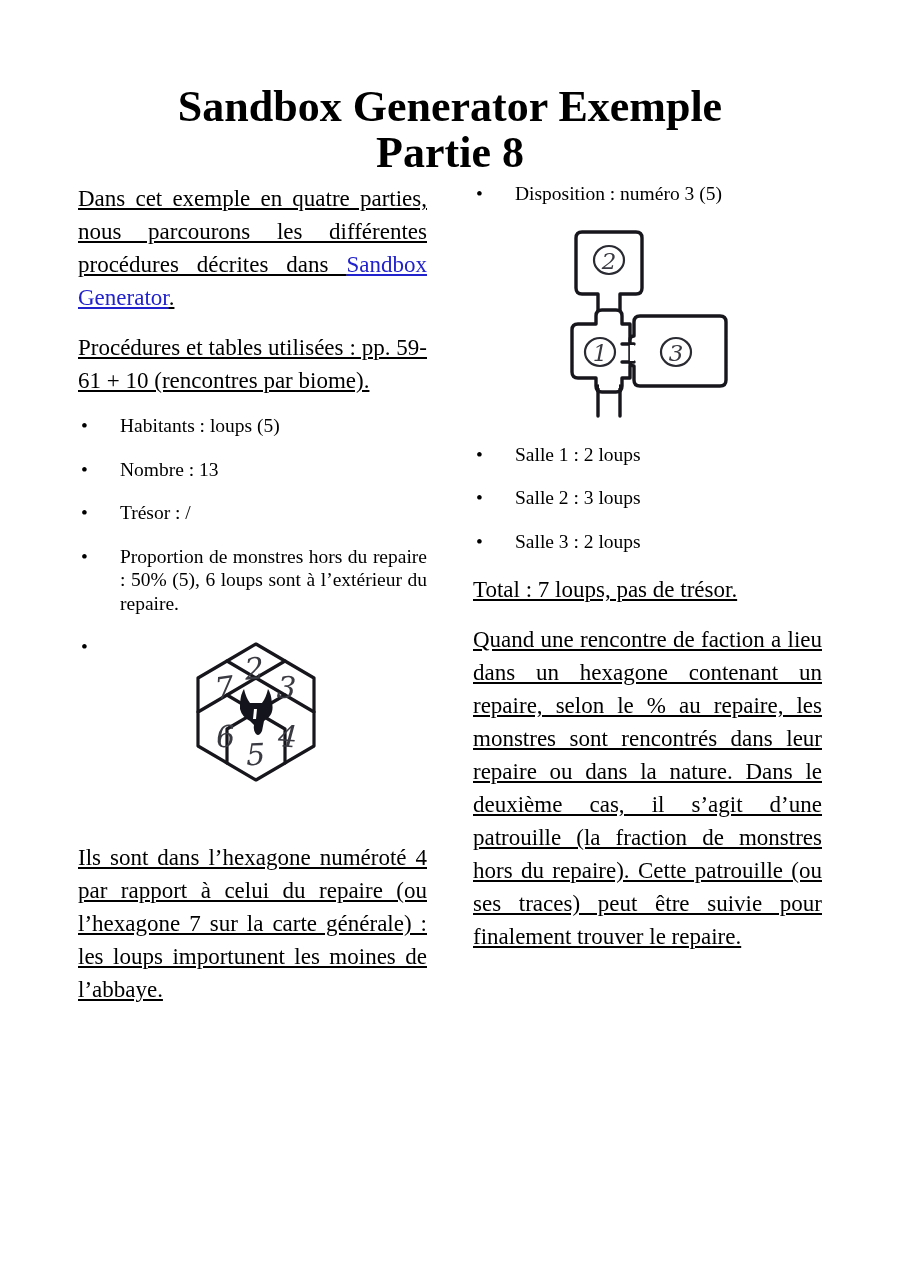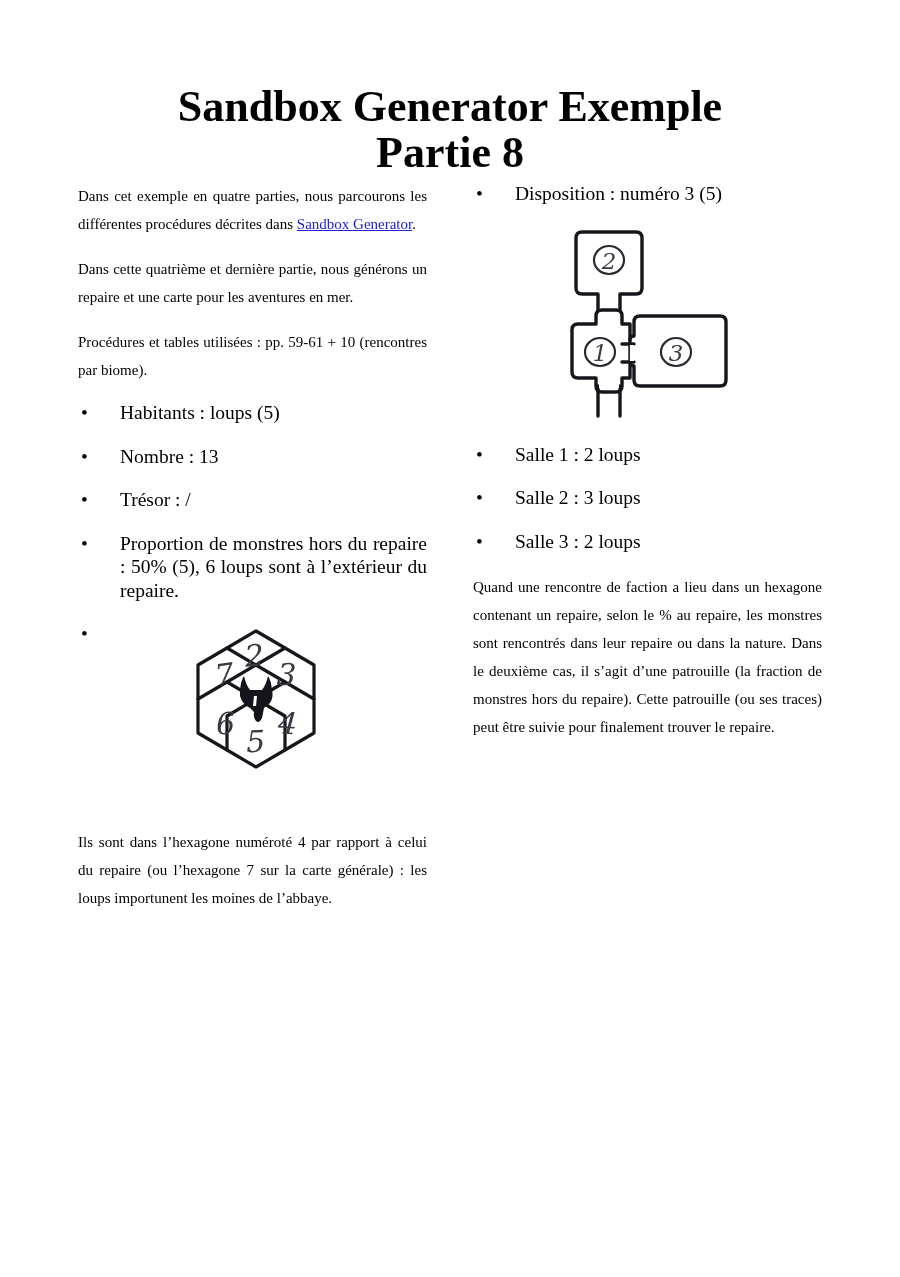--- a/index.html
+++ b/index.html
@@ -41,25 +41,26 @@
   .col {
     position: absolute;
     top: 182px;
     width: 349px;
   }
   .col-left  { left: 78px; }
   .col-right { left: 473px; }
 
   p.body {
     margin: 0 0 17px 0;
-    font-size: 15px;
-    line-height: 28px;
+    font-size: 23px;
+    line-height: 33px;
     text-align: justify;
     text-justify: inter-word;
     hyphens: none;
+    text-decoration: underline;
   }
   p.body.nojust { text-align: left; }
 
   a.inline-link {
     color: #2222cc;
     text-decoration: underline;
   }
 
   h2.section {
     margin: 14px 0 16px 0;
@@ -117,21 +118,20 @@
 
   <div class="doc-title">
     <span>Sandbox Generator Exemple</span><br>
     <span>Partie 8</span>
   </div>
 
   <div class="col col-left">
 
     <p class="body"><span>Dans cet exemple en quatre parties, nous parcourons les différentes procédures décrites dans </span><a class="inline-link" href="#">Sandbox Generator</a><span>.</span></p>
 
-    <p class="body">Dans cette quatrième et dernière partie, nous générons un repaire et une carte pour les aventures en mer.</p>
 
 
     <p class="body">Procédures et tables utilisées : pp. 59-61 + 10 (rencontres par biome).</p>
 
     <ul class="bullets">
       <li>
         <span class="dot">•</span>
         <span>Habitants : loups (5)</span>
       </li>
       <li>
@@ -256,18 +256,19 @@
       <li>
         <span class="dot">•</span>
         <span>Salle 2 : 3  loups</span>
       </li>
       <li>
         <span class="dot">•</span>
         <span>Salle 3 : 2  loups</span>
       </li>
     </ul>
 
+    <p class="body nojust">Total : 7  loups, pas de trésor.</p>
 
     <p class="body">Quand une rencontre de faction a lieu dans un hexagone contenant un repaire, selon le % au repaire, les monstres sont rencontrés dans leur repaire ou dans la nature. Dans le deuxième cas, il s’agit d’une patrouille (la fraction de monstres hors du repaire). Cette patrouille (ou ses traces) peut être suivie pour finalement trouver le repaire.</p>
 
   </div>
 
 </div>
 
 </body></html>

